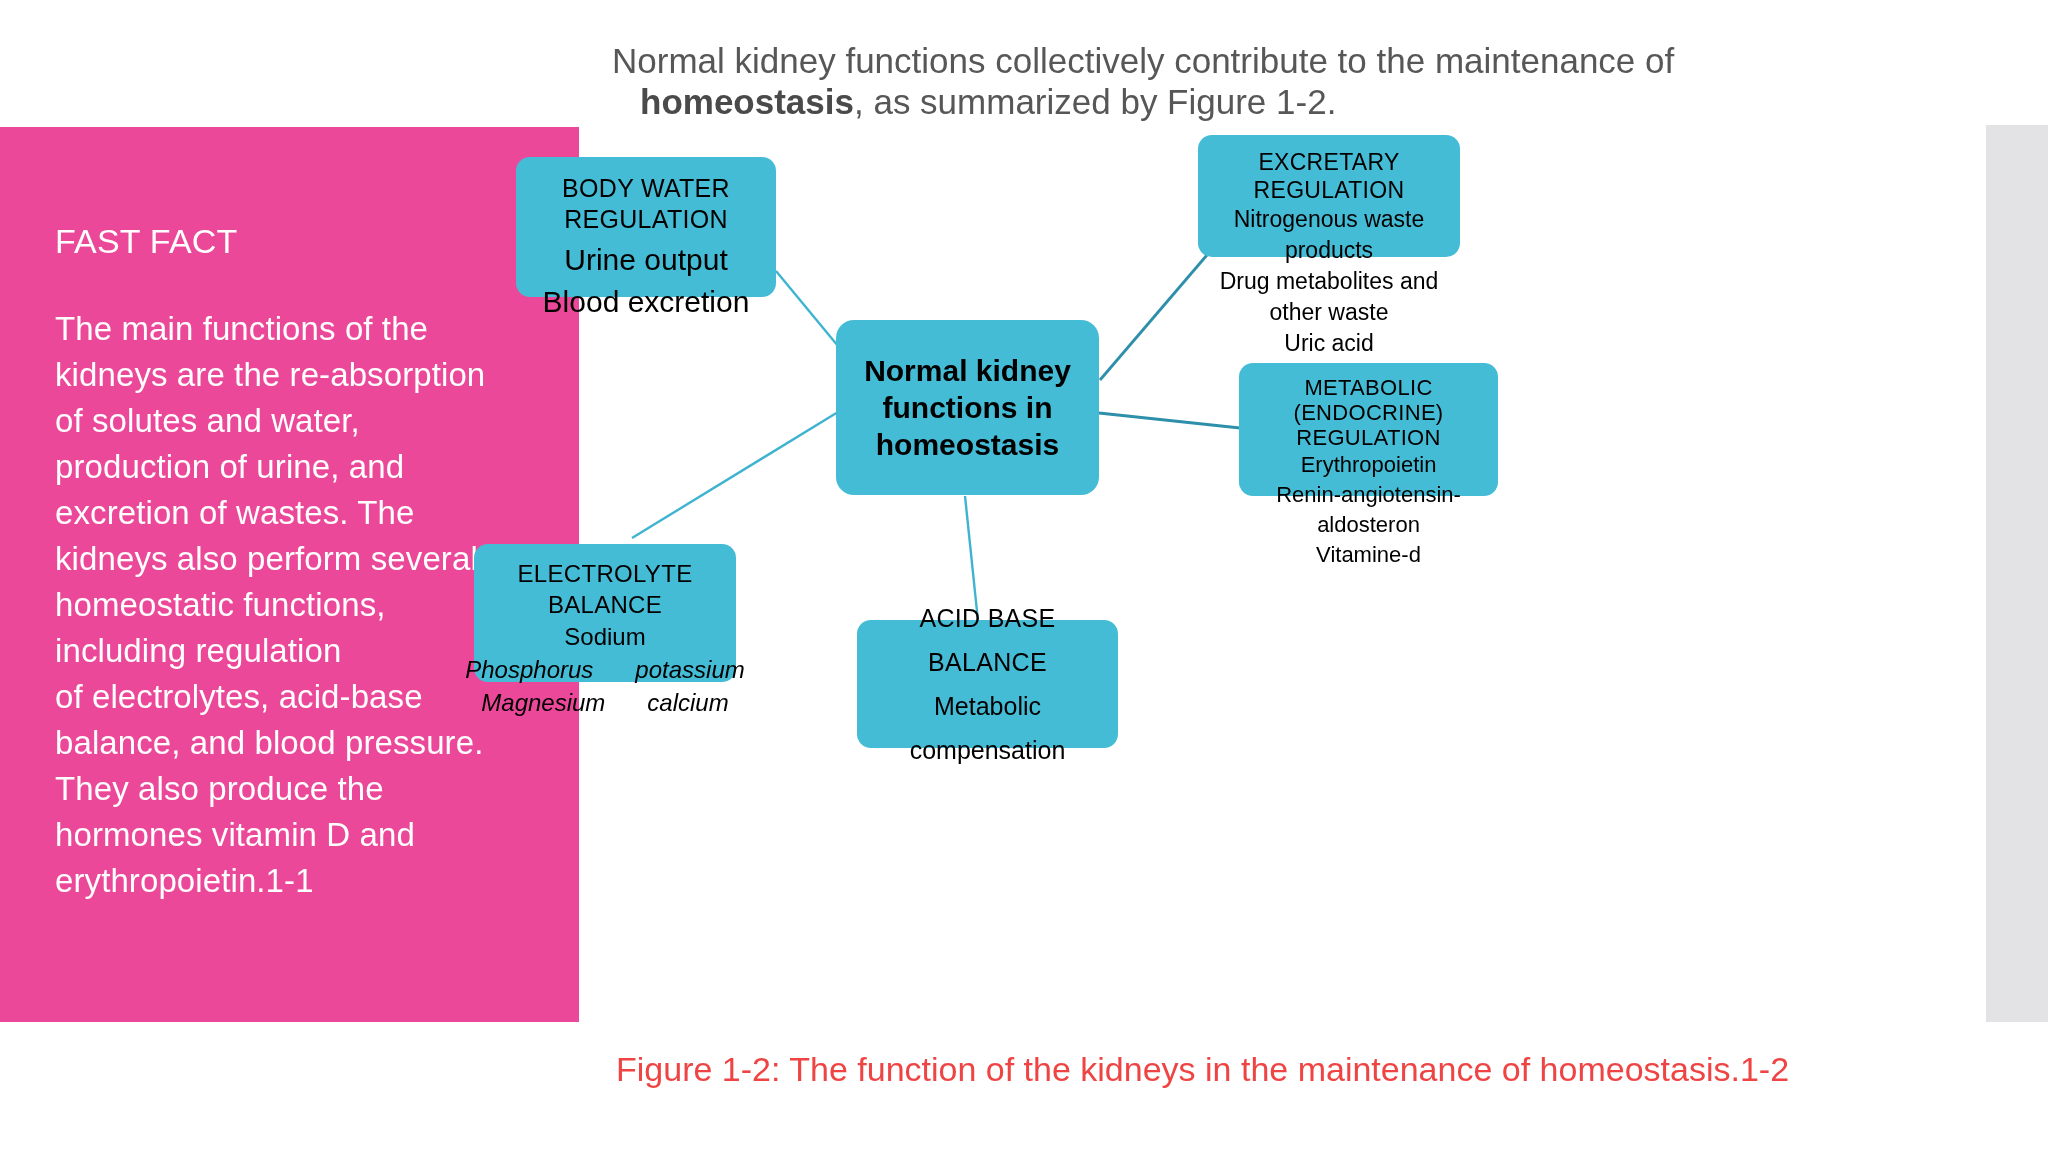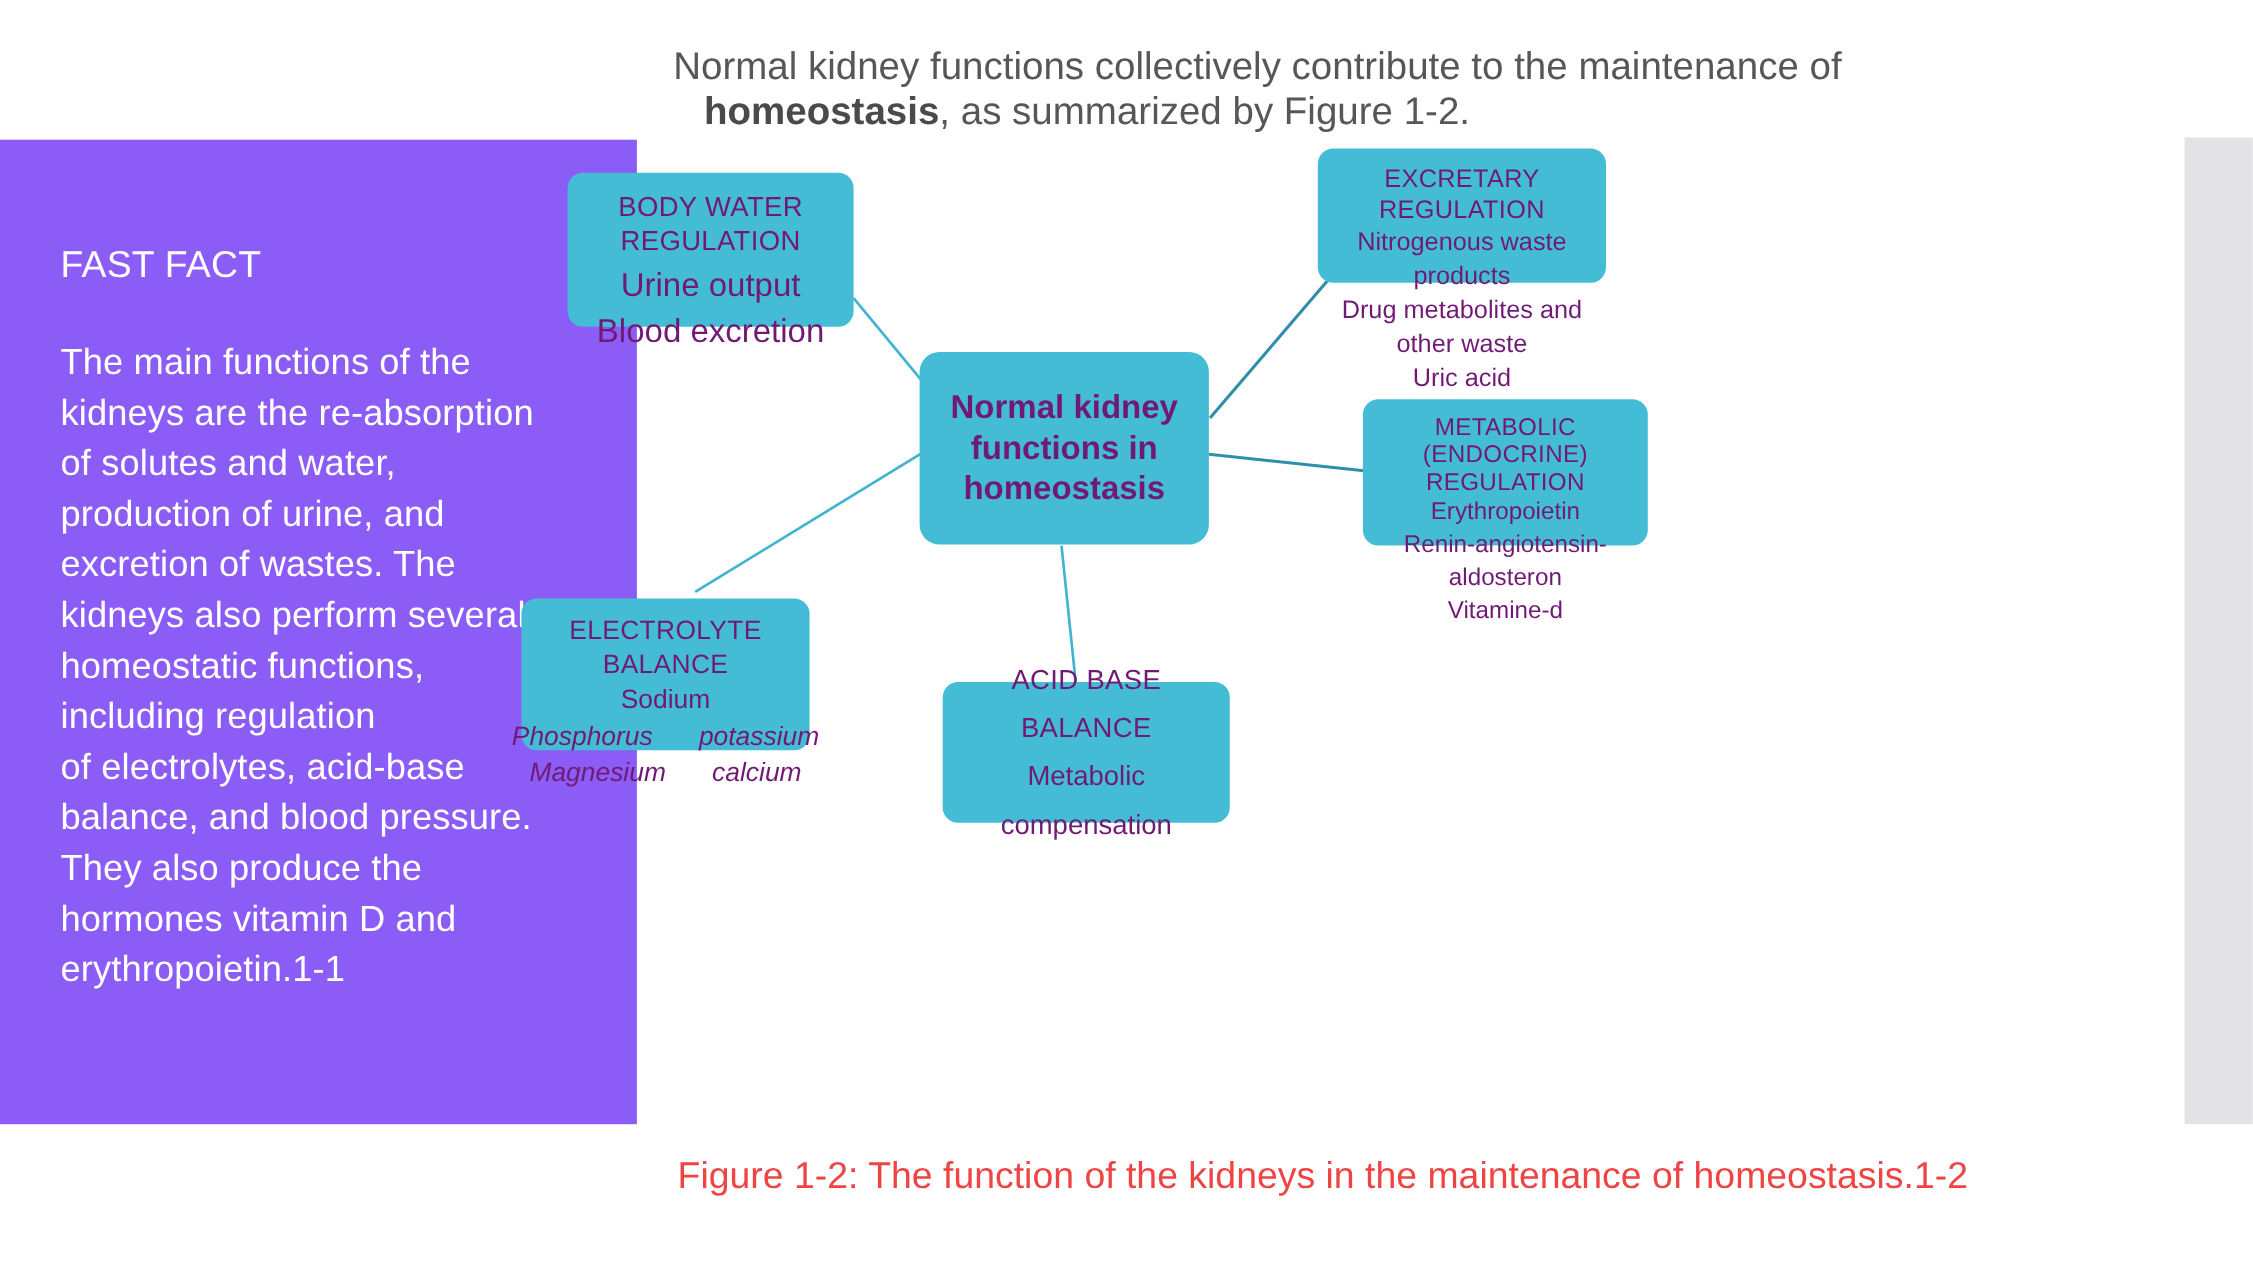--- a/index.html
+++ b/index.html
@@ -26,21 +26,21 @@
     background: #e3e2e4;
   }
 
   
   .sidebar {
     position: absolute;
     left: 0px;
     top: 127px;
     width: 579px;
     height: 895px;
-    background: #8b5cf6;
+    background: #ec4899;
     box-sizing: border-box;
     padding: 48px 58px 0 55px;
   }
   .sidebar-title {
     color: #ffffff;
     font-size: 34px;
     line-height: 42px;
     font-weight: 400;
     letter-spacing: 0.2px;
     margin: 45px 0 0 0;
@@ -94,21 +94,21 @@
     left: 0; top: 0;
     width: 1400px;
     height: 900px;
   }
 
   
   .node {
     position: absolute;
     background: #45bcd6;
     border-radius: 14px;
-    color: #701a75;
+    color: #000000;
     box-sizing: border-box;
     display: flex;
     flex-direction: column;
     align-items: center;
     justify-content: center;
     text-align: center;
     padding: 6px 10px;
   }
   .node .ttl {
     font-size: 25px;

